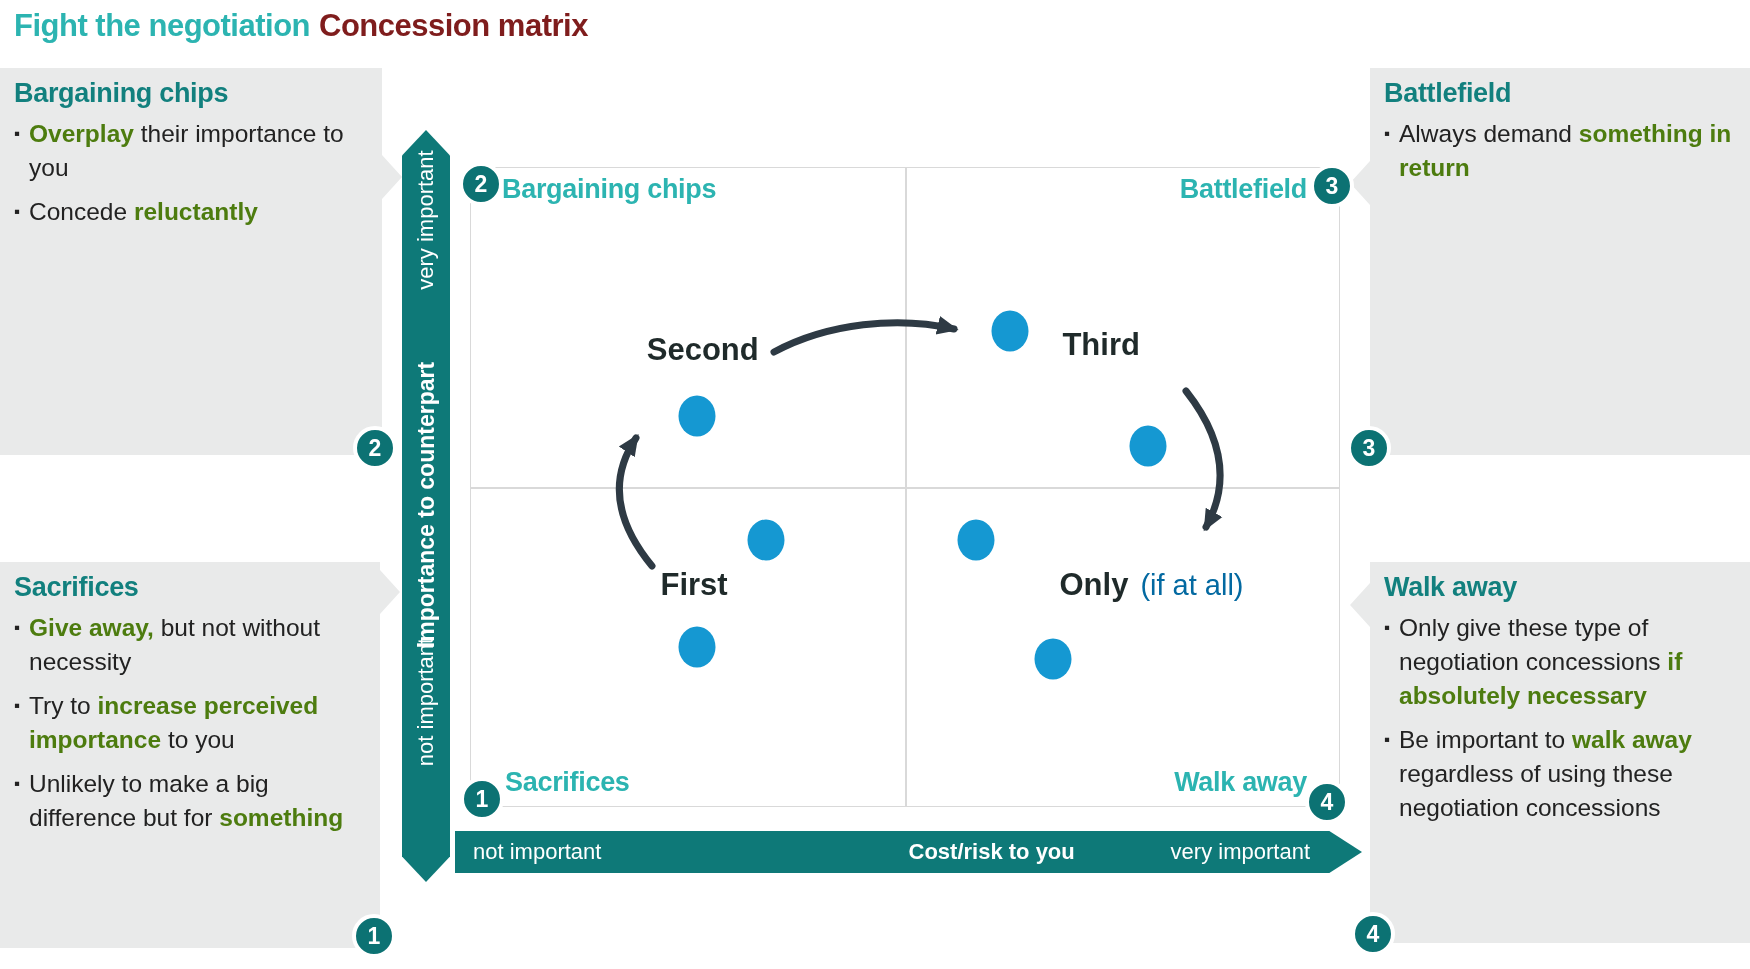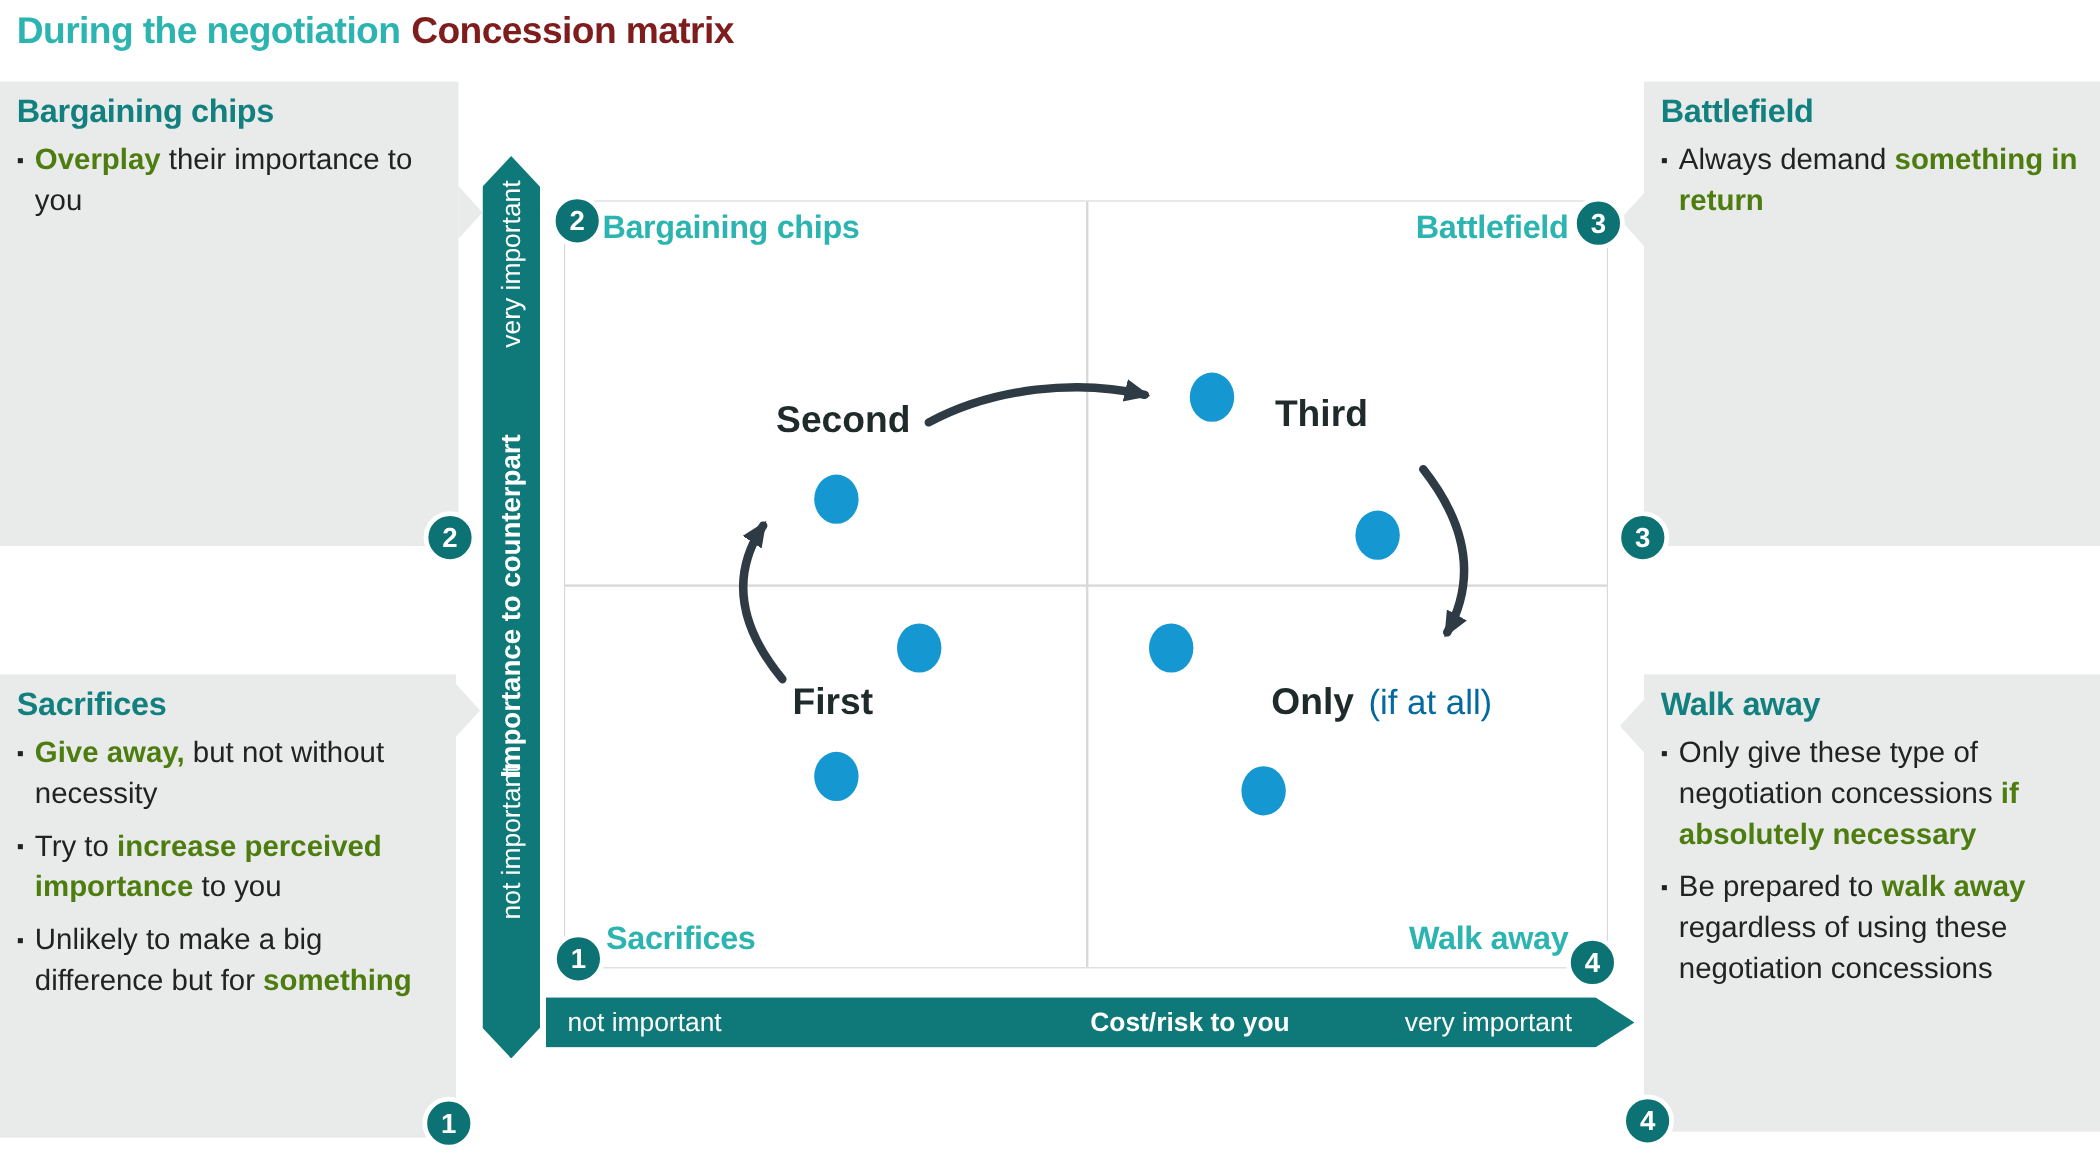--- a/index.html
+++ b/index.html
@@ -59,29 +59,32 @@
   .x-right{right:52px;}
   
   .overlay{position:absolute;left:0;top:0;width:1750px;height:969px;pointer-events:none;z-index:5;}
 </style>
 </head>
 <body>
 
 <div class="stage">
 
   <div class="title">
-    <span class="hl">During the negotiation</span><span class="rest">Concession matrix</span>
+    <span class="hl">Fight the negotiation</span><span class="rest">Concession matrix</span>
   </div>
 
   <div class="panel panel-tl">
     <div class="notch r"></div>
     <h2>Bargaining chips</h2>
     <ul>
         <li>
           <span><b>Overplay</b><span> their importance to you</span></span>
+        </li>
+        <li>
+          <span><span>Concede </span><b>reluctantly</b></span>
         </li>
       </ul>
   </div>
   <div class="panel panel-tr">
     <div class="notch l"></div>
     <h2>Battlefield</h2>
     <ul>
         <li>
           <span><span>Always demand </span><b>something in return</b></span>
         </li>
@@ -103,21 +106,21 @@
       </ul>
   </div>
   <div class="panel panel-br">
     <div class="notch l"></div>
     <h2>Walk away</h2>
     <ul>
         <li>
           <span><span>Only give these type of negotiation concessions </span><b>if absolutely necessary</b></span>
         </li>
         <li>
-          <span><span>Be prepared to </span><b>walk away</b><span> regardless of using these negotiation concessions</span></span>
+          <span><span>Be important to </span><b>walk away</b><span> regardless of using these negotiation concessions</span></span>
         </li>
       </ul>
   </div>
 
   <div class="badge" style="left:353px;top:426px;">2</div>
   <div class="badge" style="left:1347px;top:426px;">3</div>
   <div class="badge" style="left:352px;top:914px;">1</div>
   <div class="badge" style="left:1351px;top:912px;">4</div>
 
   <div class="yaxis">

